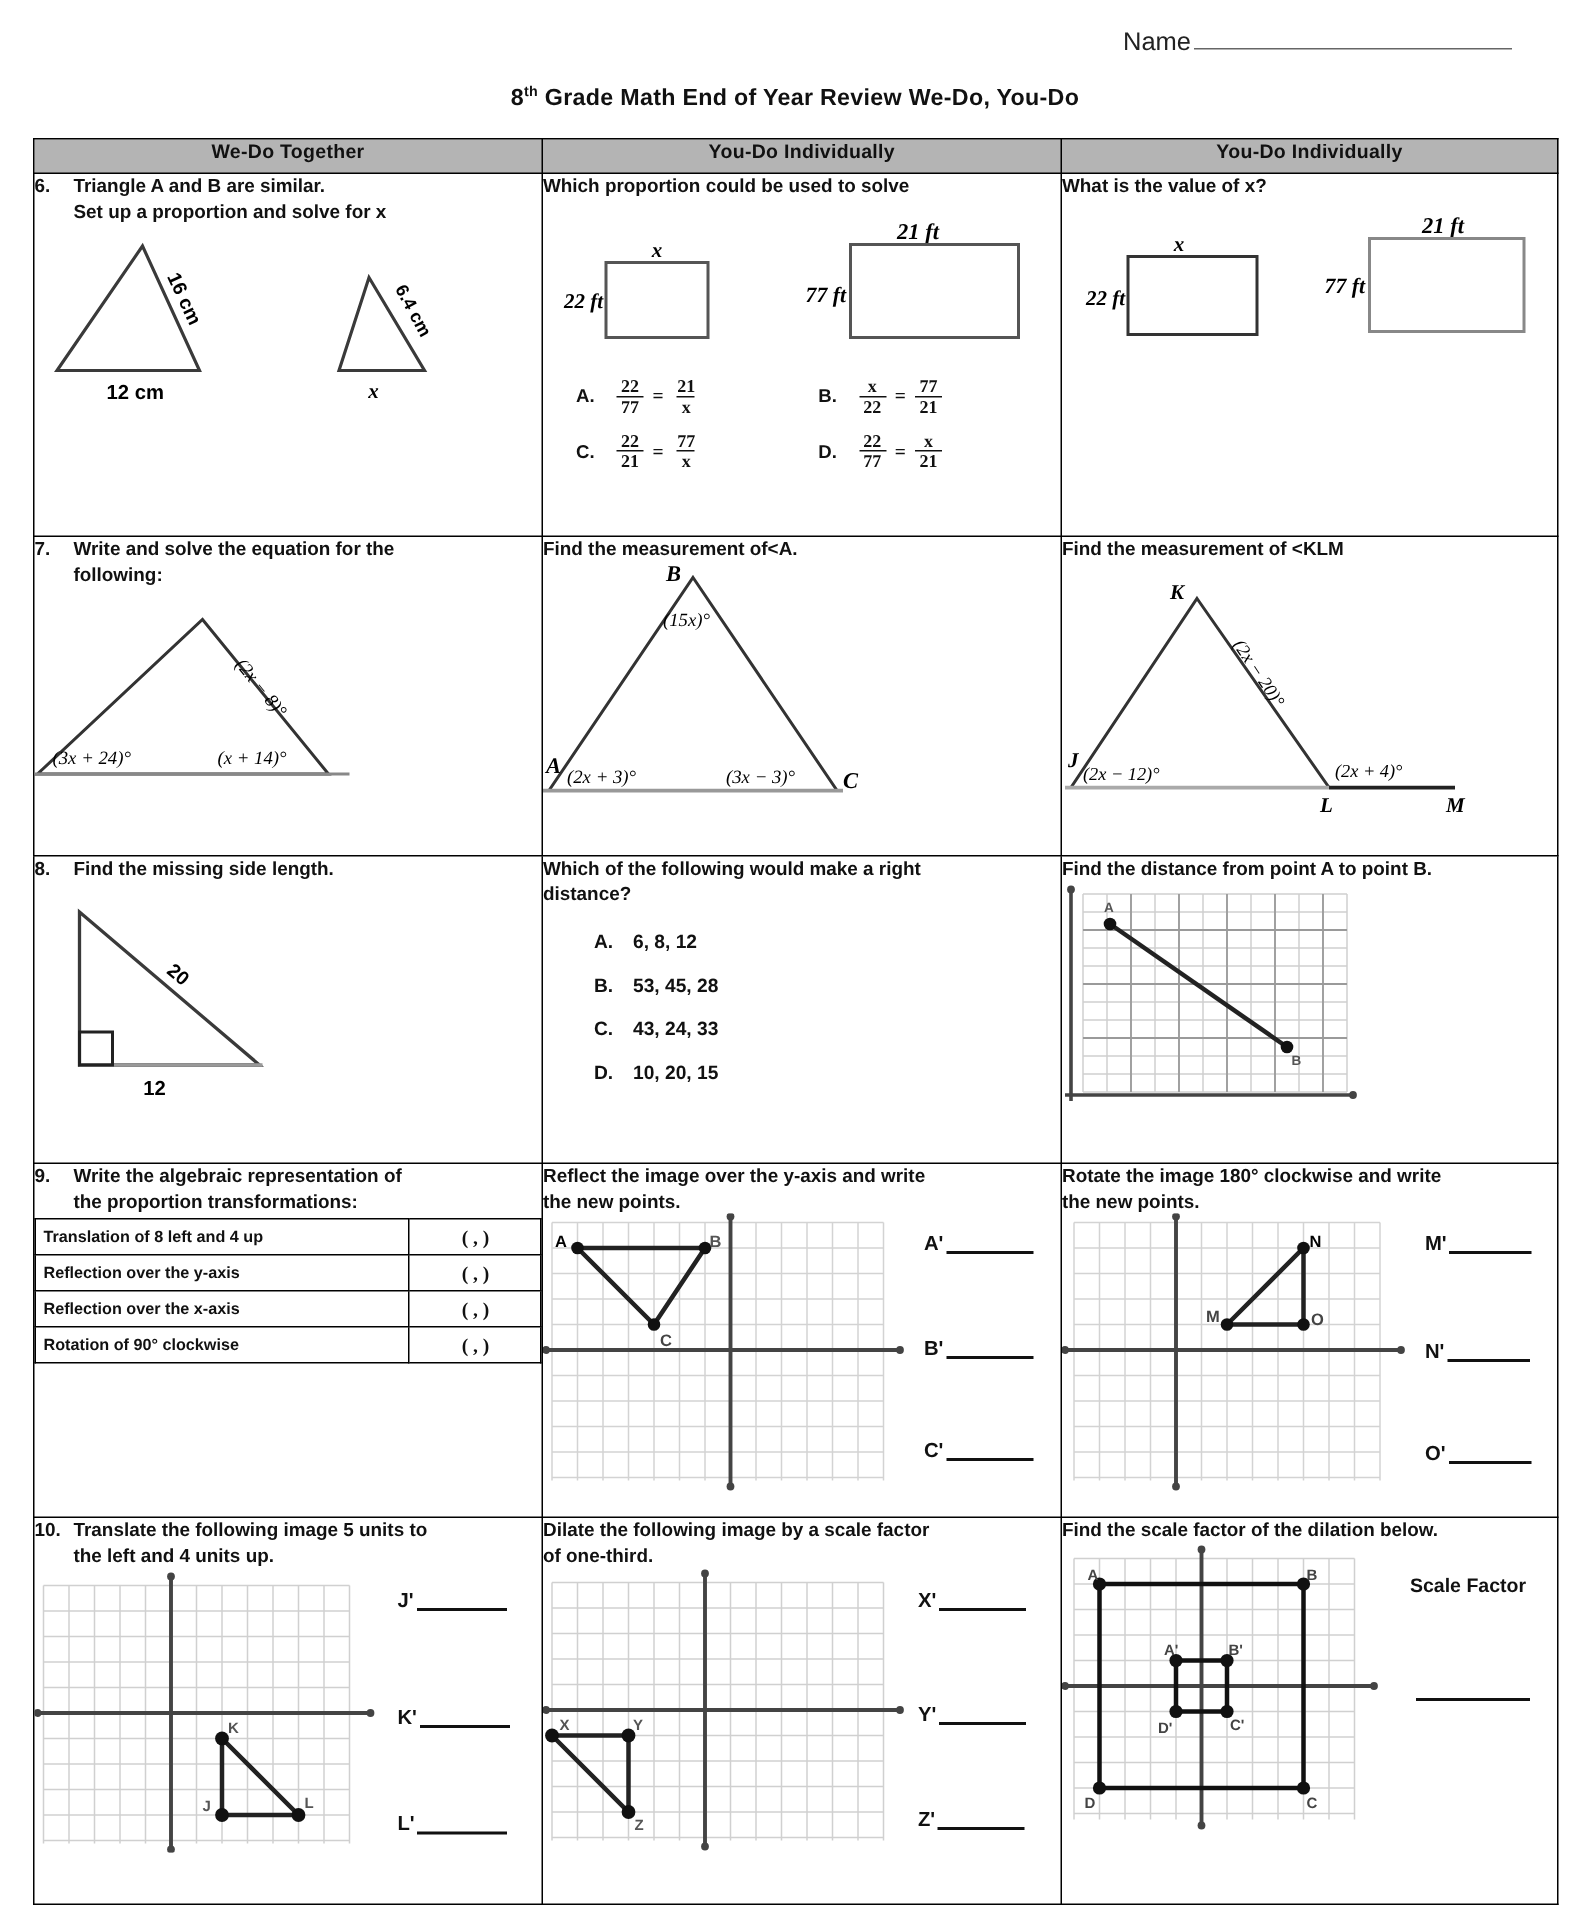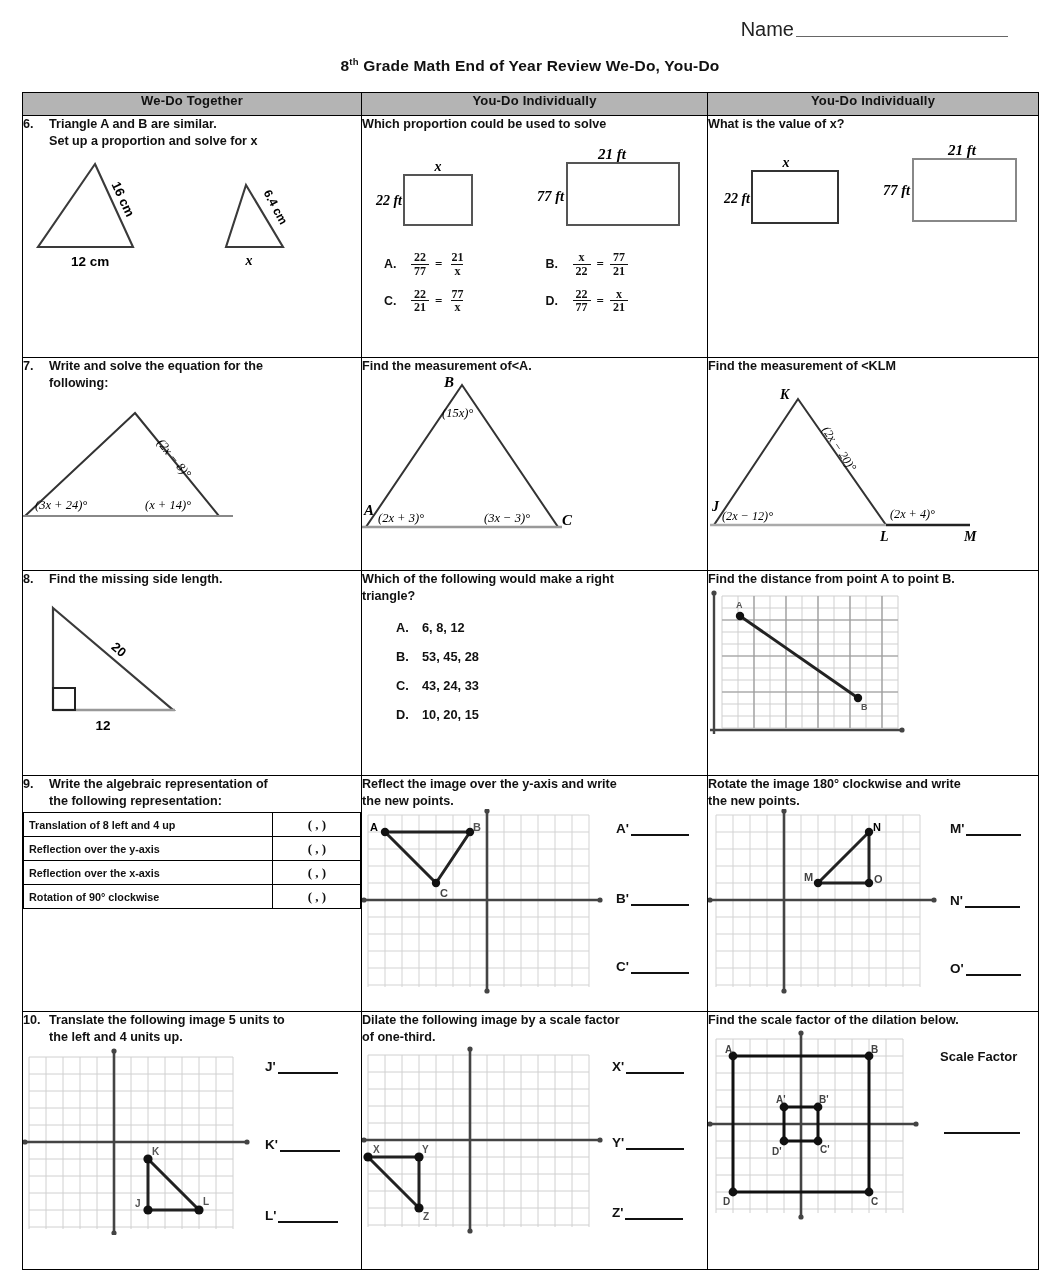--- a/index.html
+++ b/index.html
@@ -12,22 +12,22 @@
     width: 1060px; height: 1280px;
     font-family: "Liberation Sans", sans-serif;
     color: #111111;
     position: relative;
     overflow: hidden;
   }
 
   
   .name-row {
     position: absolute; top: 18px; right: 52px;
-    display: flex; align-items: center;
-    font-size: 20px; color: #222;
+    display: flex; align-items: flex-start;
+    font-size: 17px; color: #222;
   }
   .name-label { padding-right: 2px; }
   .name-blank {
     width: 212px; border-bottom: 1.6px solid #666;
     height: 15px;
   }
   .doc-title {
     position: absolute; top: 56px; left: 0; right: 0;
     text-align: center;
     font-size: 15.5px; font-weight: bold;
@@ -329,21 +329,21 @@
           <rect x="30" y="100" width="22" height="22" fill="none" stroke="#222" stroke-width="2"></rect>
           <text x="93" y="65" font-size="13" font-family="Liberation Sans, sans-serif" font-weight="bold" transform="rotate(40 93 65)" text-anchor="middle">20</text>
           <text x="80" y="142" font-size="13.5" font-family="Liberation Sans, sans-serif" font-weight="bold" text-anchor="middle">12</text>
         </svg>
       </div>
     </td>
 
     <td class="cell">
       <div class="plain">
         <span>Which of the following would make a right</span><br>
-        <span>triangle?</span>
+        <span>distance?</span>
       </div>
       <div class="mclist">
         <div class="mcitem">
           <span class="mcletter">A.</span>
           <span>6, 8, 12</span>
         </div>
         <div class="mcitem">
           <span class="mcletter">B.</span>
           <span>53, 45, 28</span>
         </div>
@@ -411,21 +411,21 @@
       </div>
     </td>
   </tr>
 
   <tr class="row4">
     <td class="cell">
       <div class="qnum-line">
         <span class="qnum">9.</span>
         <span>
           <span>Write the algebraic representation of</span><br>
-          <span>the following representation:</span>
+          <span>the proportion transformations:</span>
         </span>
       </div>
       <table class="tt">
         <tbody>
               <tr>
           <td>Translation of 8 left and 4 up</td>
           <td class="ans">(        ,        )</td>
         </tr>
         <tr>
           <td>Reflection over the y-axis</td>

